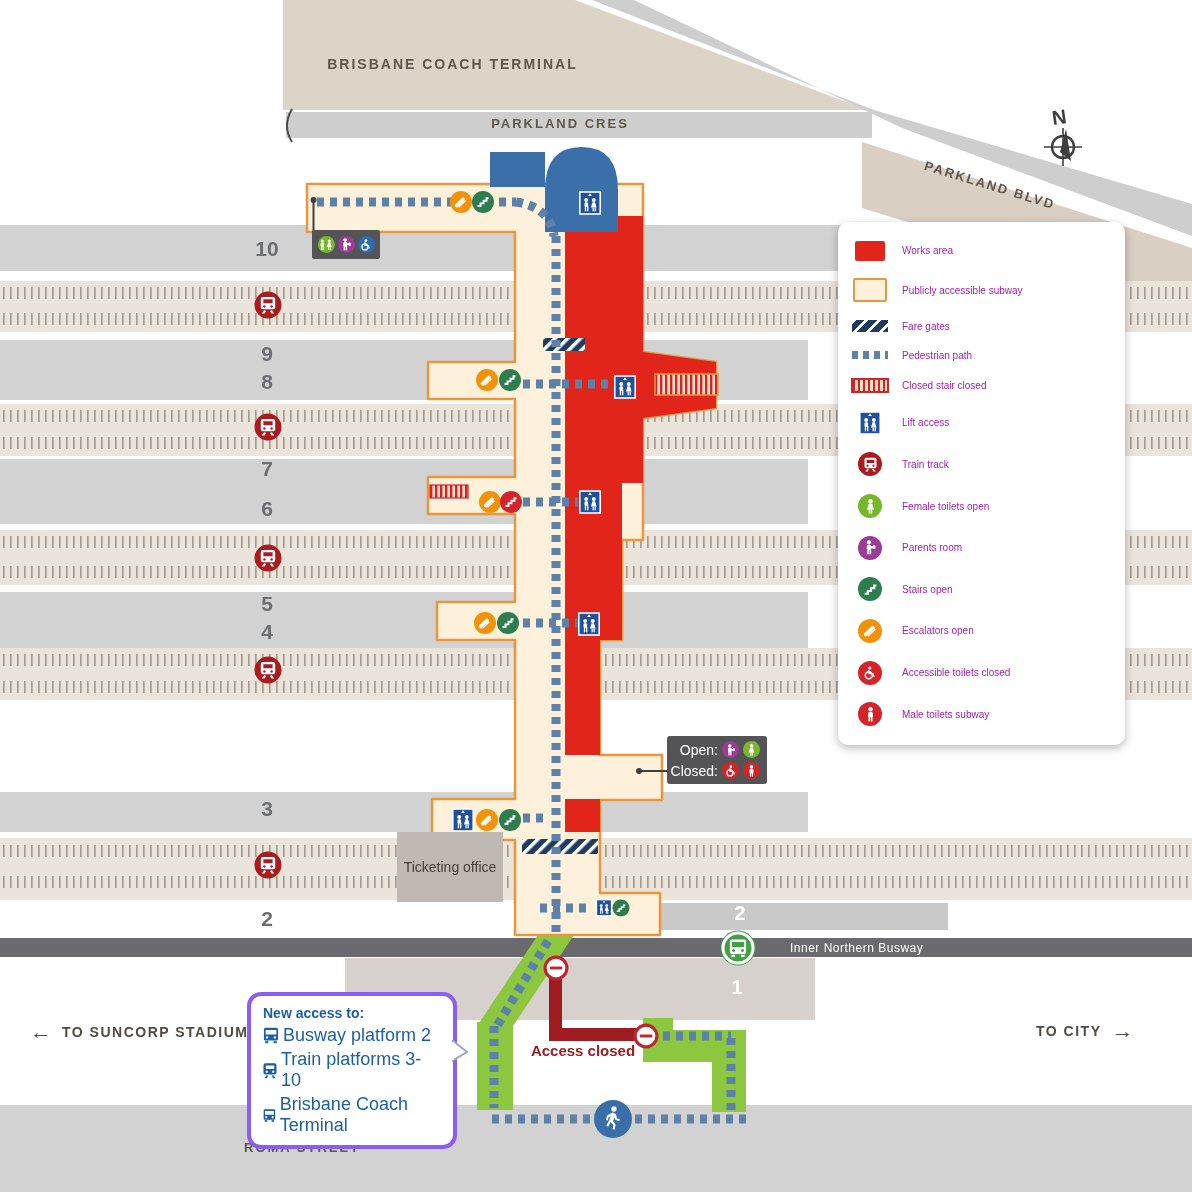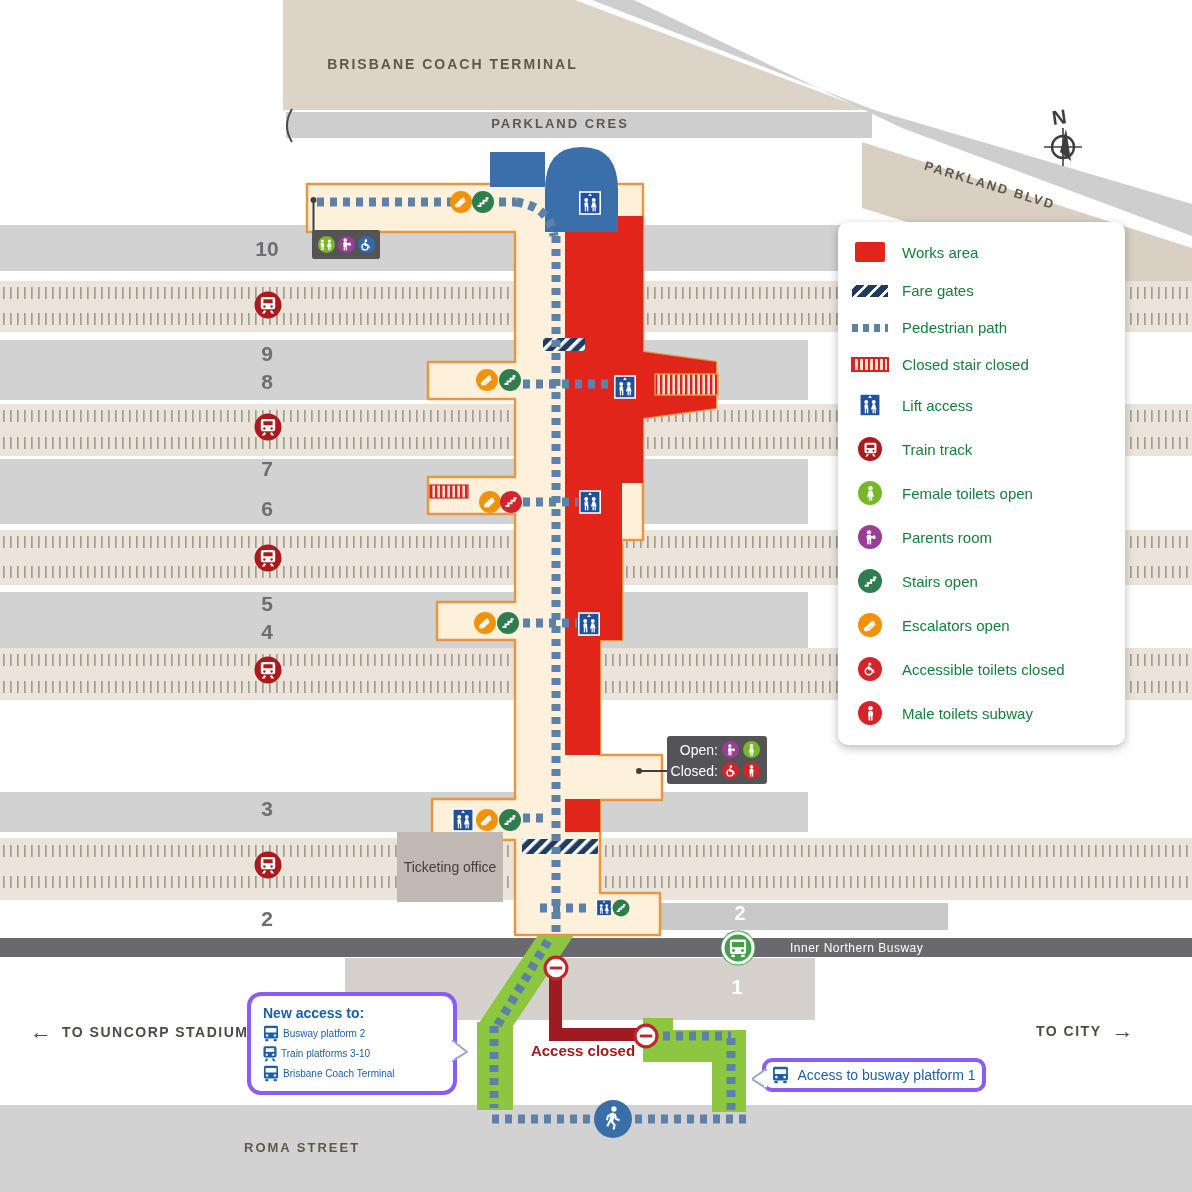--- a/index.html
+++ b/index.html
@@ -11,35 +11,35 @@
   .pnum-w{font-size:20px;font-weight:bold;color:#ffffff;text-align:center;width:24px;}
   .busway-label{color:#fff;font-size:12px;letter-spacing:.5px;white-space:nowrap;}
   .ticketing{background:#c0b9b3;display:flex;align-items:center;justify-content:center;
              color:#46403a;font-size:14px;}
   
   .legend{left:838px;top:222px;width:287px;height:523px;background:#fff;border-radius:10px;
           box-shadow:0 3px 10px rgba(0,0,0,.28);display:flex;flex-direction:column;
           justify-content:space-around;padding:10px 0;box-sizing:border-box;}
   .lrow{display:flex;align-items:center;}
   .lsw{flex:0 0 64px;display:flex;justify-content:center;align-items:center;}
-  .llab{font-size:15px;color:#15803d;}
+  .llab{font-size:10px;color:#a21caf;}
   .sw-rect{width:30px;height:20px;border-radius:2px;}
   .sw-circ{width:24px;height:24px;border-radius:50%;display:flex;align-items:center;justify-content:center;}
   .sw-fare{width:36px;height:12px;background:repeating-linear-gradient(135deg,#ffffff 0 3px,#1e3c5f 3px 9px);}
   .sw-ped{width:36px;height:8px;background:repeating-linear-gradient(90deg,#5d81a8 0 6px,rgba(0,0,0,0) 6px 11px);}
   .sw-clst{width:34px;height:11px;border:2px solid #d5232a;
            background:repeating-linear-gradient(90deg,#d5232a 0 2px,#fbe0c8 2px 5px);}
   
   .darkbox{background:#545456;display:flex;align-items:center;border-radius:2px;}
   .ttl{color:#fff;font-size:14px;}
   .tic{width:17px;height:17px;border-radius:50%;display:flex;align-items:center;justify-content:center;flex:0 0 17px;}
   
   .callout{background:#fff;border:4px solid #8b5cf6;color:#1d5fa7;box-sizing:border-box;}
   .co-title{font-size:14px;font-weight:bold;margin-bottom:4px;}
-  .co-row{display:flex;align-items:center;gap:4px;font-size:10px;margin-top:3px;}
+  .co-row{display:flex;align-items:center;gap:4px;font-size:18px;margin-top:3px;}
   .arrowtxt{font-size:22px;font-weight:bold;color:#4f4a44;line-height:14px;}
   .dirlabel{font-size:14px;font-weight:bold;color:#4f4a44;letter-spacing:1.5px;}
 </style>
 </head>
 <body>
 
 <div class="map">
 
   <svg class="abs" style="left:0;top:0" width="1192" height="1192" viewBox="0 0 1192 1192">
     <defs>
@@ -385,20 +385,26 @@
         </span>
     </div>
   </div>
 
   <div class="abs legend">
     <div class="lrow">
         <span class="lsw">
           <span class="sw-rect" style="background:#e1251b"></span>
         </span>
         <span class="llab">Works area</span>
+      </div>
+    <div class="lrow">
+        <span class="lsw">
+          <span class="sw-rect" style="background:#fdf1dc;border:2px solid #e8973f;"></span>
+        </span>
+        <span class="llab">Publicly accessible subway</span>
       </div>
     <div class="lrow">
         <span class="lsw">
           <span class="sw-fare"></span>
         </span>
         <span class="llab">Fare gates</span>
       </div>
     <div class="lrow">
         <span class="lsw">
           <span class="sw-ped"></span>
@@ -521,24 +527,14 @@
       <span>Train platforms 3-10</span>
     </div>
     <div class="co-row">
       <svg width="16" height="17" style="color:#1d5fa7">
           <use href="#sym-bus"></use>
         </svg>
       <span>Brisbane Coach Terminal</span>
     </div>
   </div>
 
-  <div class="abs callout" style="left:762px;top:1058px;width:224px;height:34px;border-radius:10px;display:flex;align-items:center;justify-content:center;gap:8px;">
-    <svg class="abs" style="left:-14px;top:7px;" width="15" height="20">
-      <polygon points="14,0 0,10 14,19" fill="#ffffff" stroke="#9aa9c7" stroke-width="2"></polygon>
-      <rect x="12" y="2" width="3" height="16" fill="#ffffff"></rect>
-    </svg>
-    <svg width="17" height="18" style="color:#1d5fa7">
-        <use href="#sym-bus"></use>
-      </svg>
-    <span style="font-size:14px;">Access to busway platform 1</span>
-  </div>
 
 </div>
 
 </body></html>

